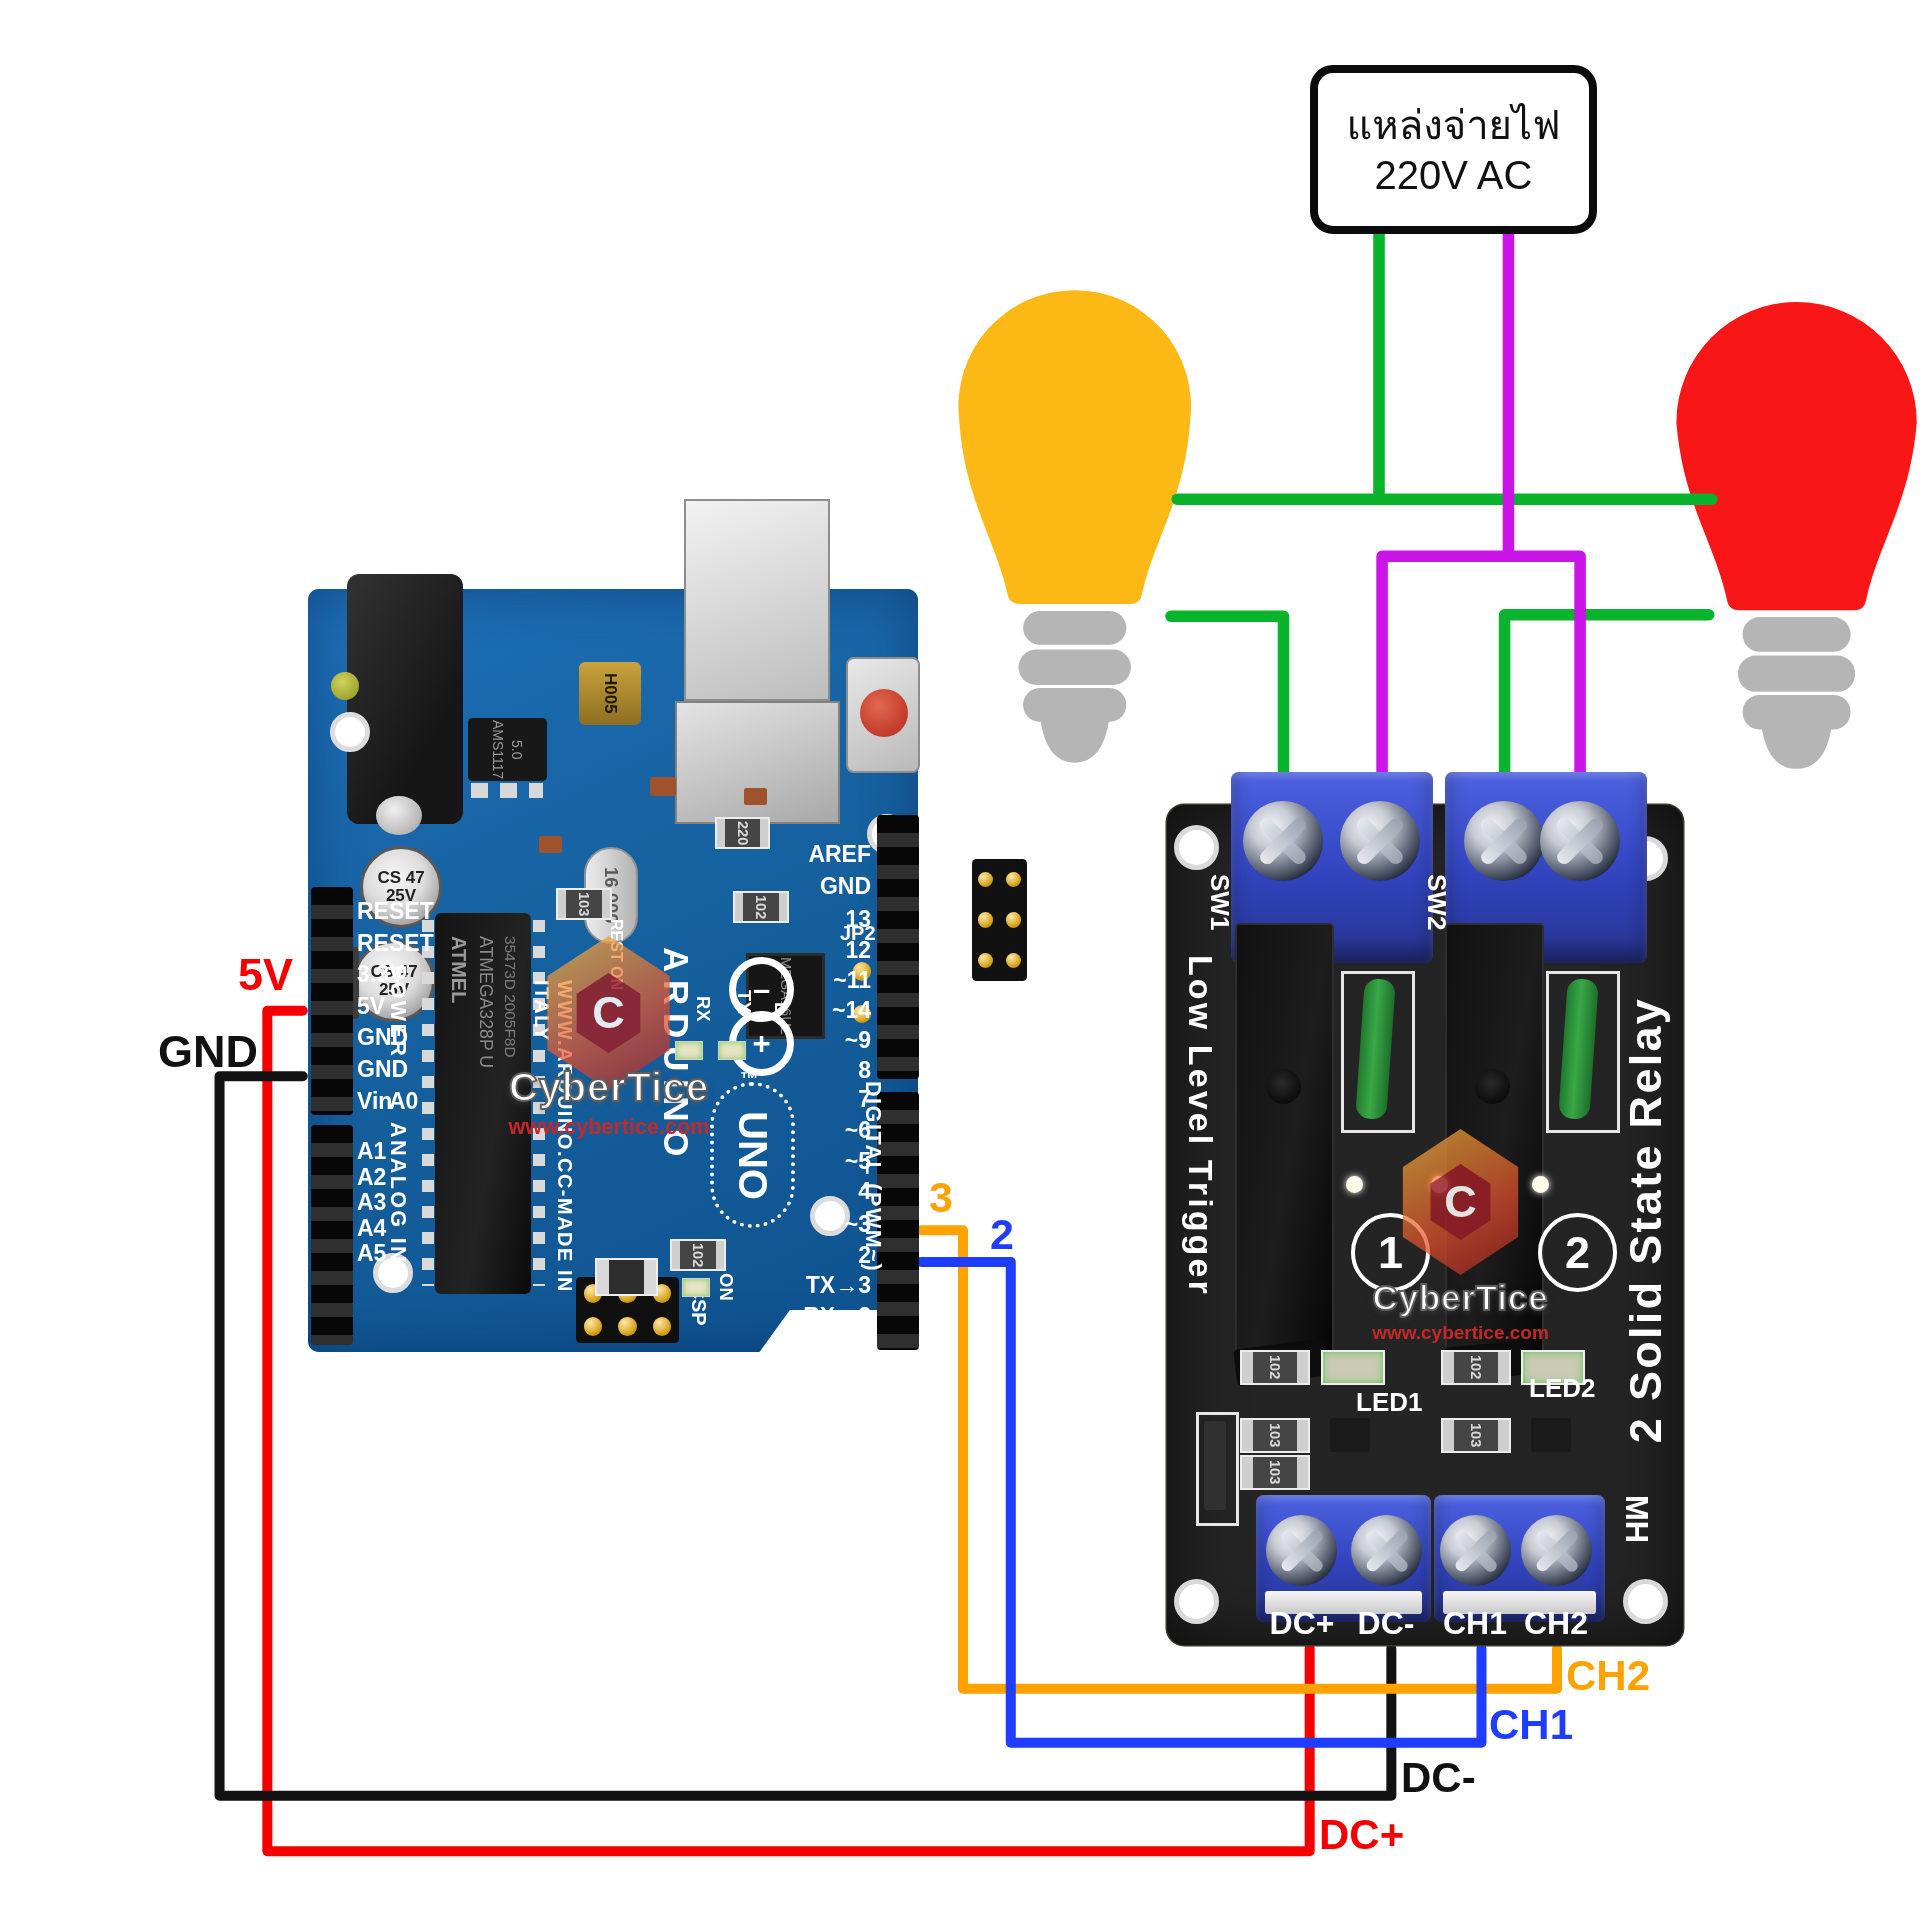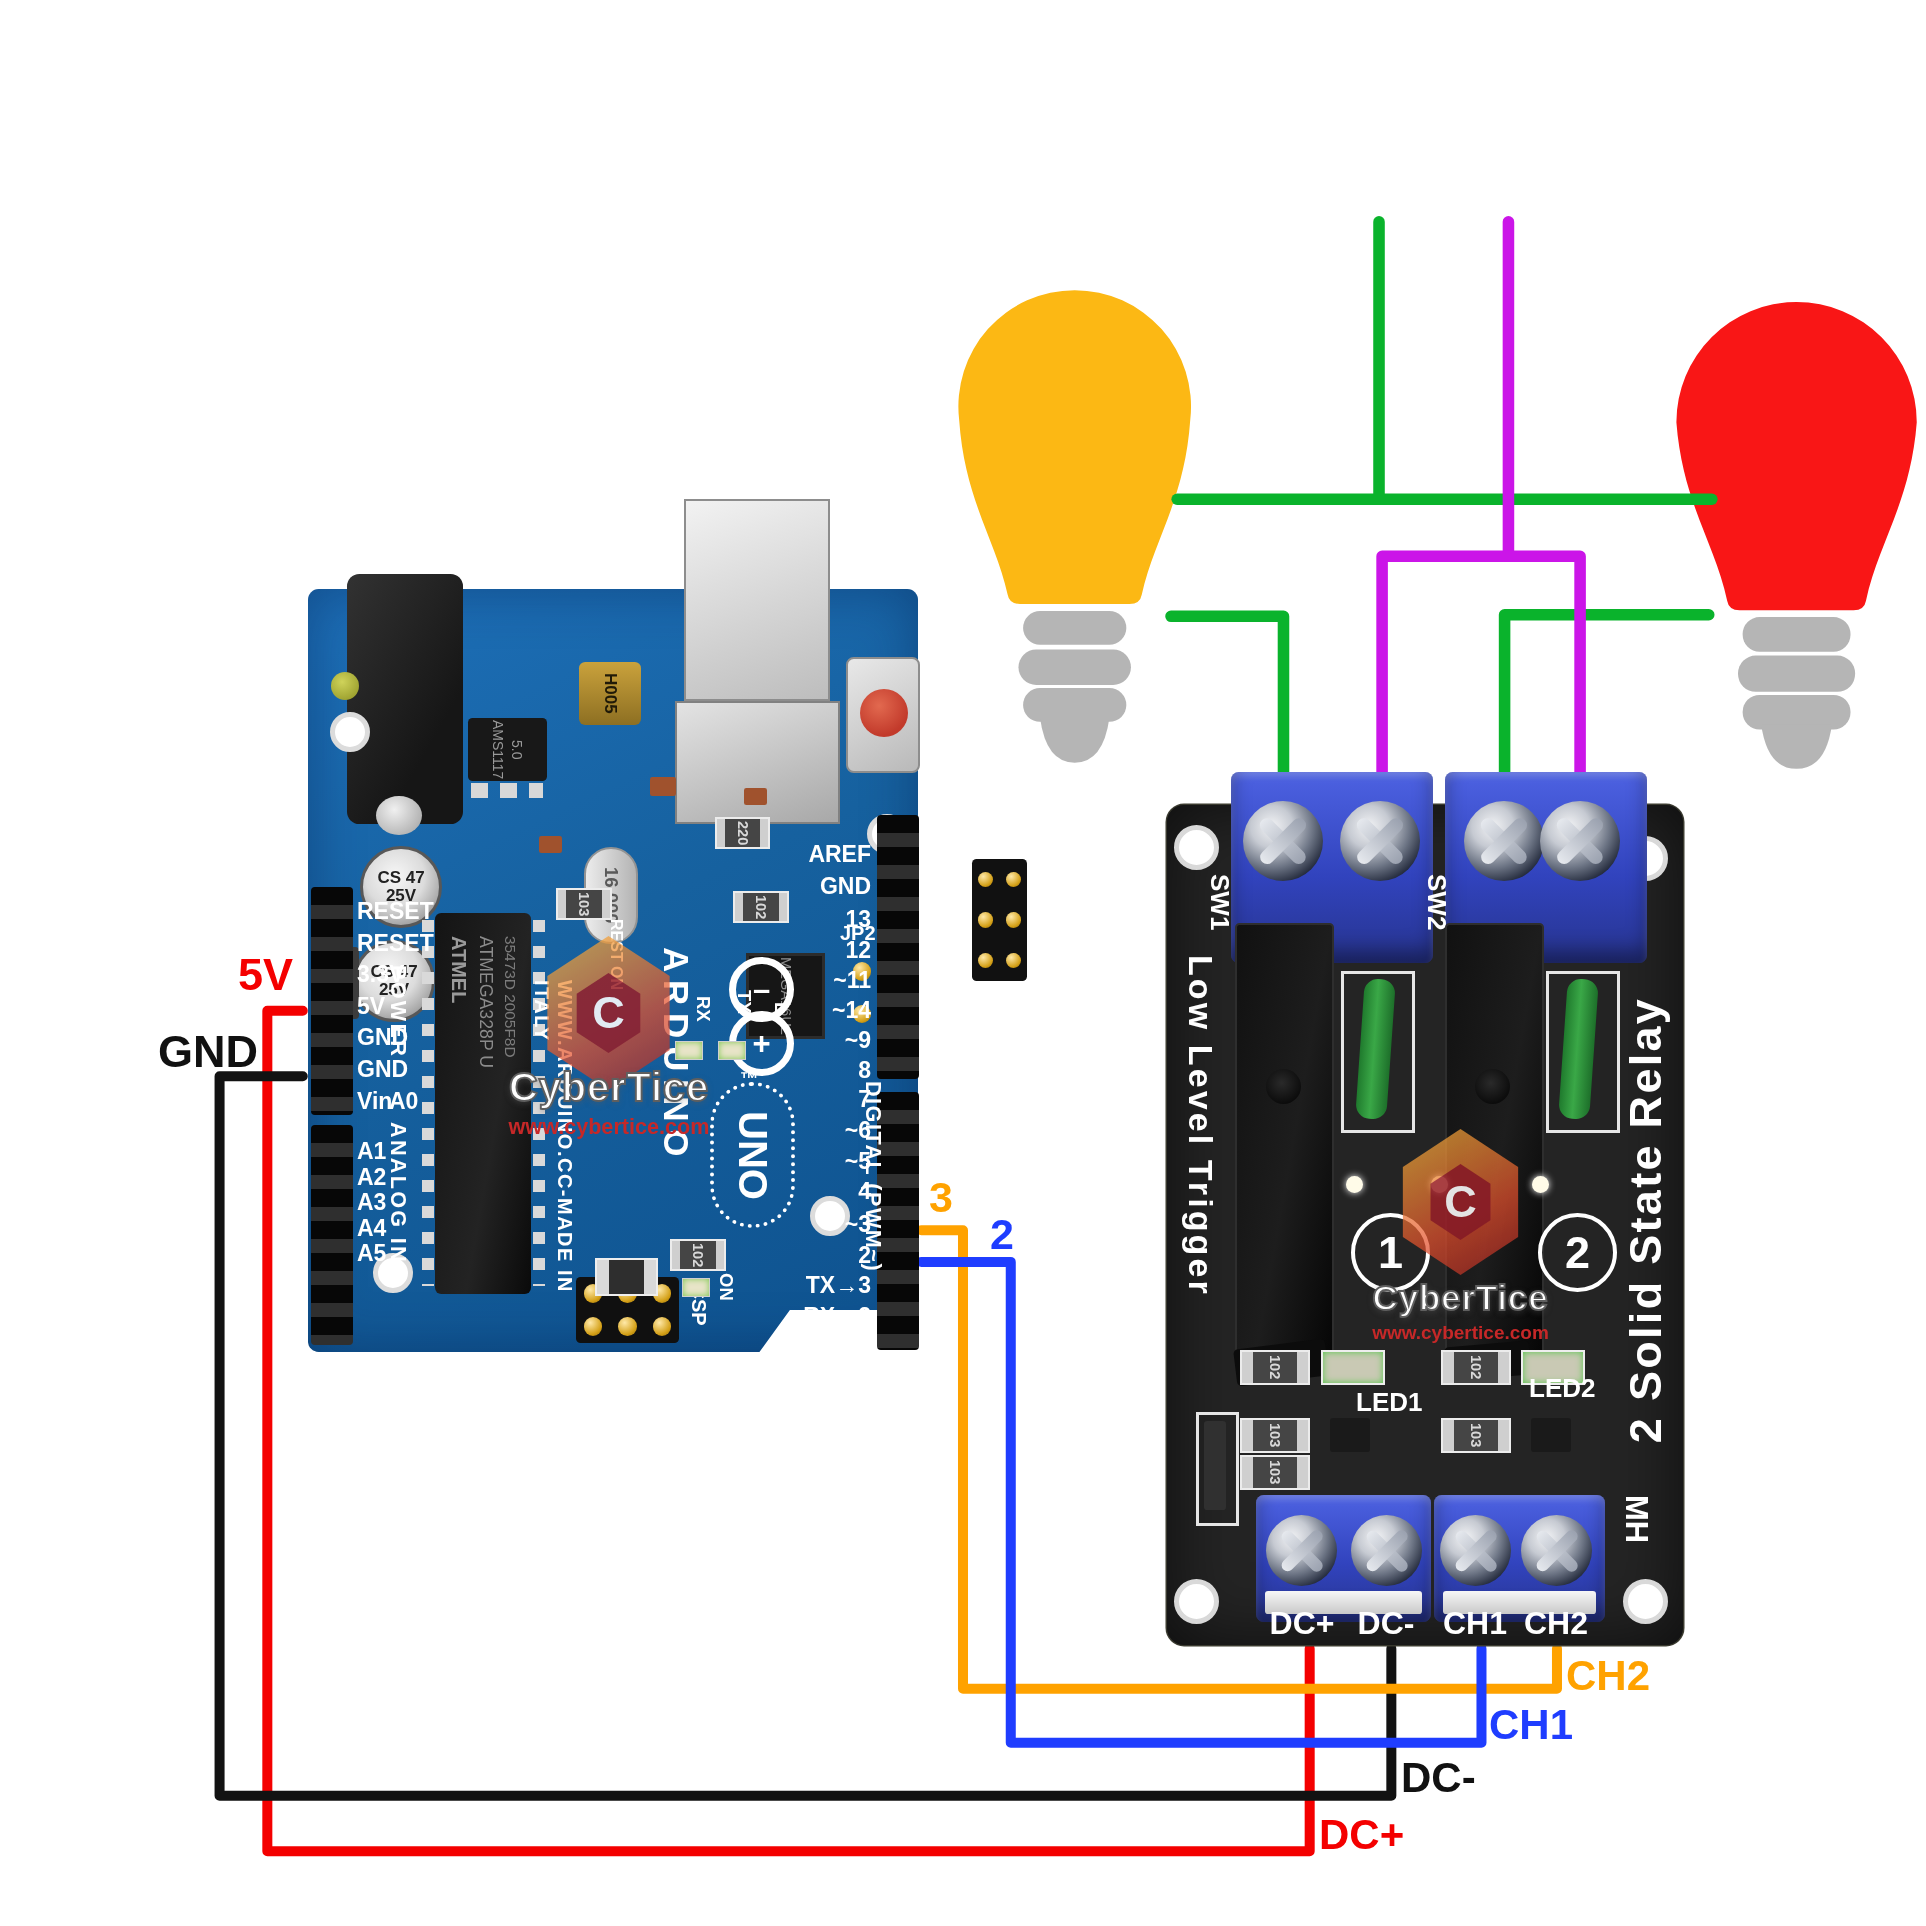--- a/index.html
+++ b/index.html
@@ -104,20 +104,24 @@
     <path d="M2218 798 H1953 V1002" stroke="#0ab32c" stroke-width="15" fill="none" stroke-linecap="round" stroke-linejoin="round"></path>
     <path d="M1958 288 V722" stroke="#cb15e8" stroke-width="15" fill="none" stroke-linecap="round"></path>
     <path d="M1794 1002 V722 H2051 V1002" stroke="#cb15e8" stroke-width="15" fill="none" stroke-linecap="round" stroke-linejoin="round"></path>
 
     <path d="M393 1312 H347 V2403 H1700 V2140" stroke="#f40000" stroke-width="13" fill="none" stroke-linecap="round" stroke-linejoin="round"></path>
     <path d="M393 1397 H285 V2331 H1806 V2140" stroke="#121212" stroke-width="13" fill="none" stroke-linecap="round" stroke-linejoin="round"></path>
     <path d="M1196 1597 H1250 V2192 H2021 V2140" stroke="#ffa200" stroke-width="13" fill="none" stroke-linecap="round" stroke-linejoin="round"></path>
     <path d="M1196 1638 H1312 V2262 H1923 V2140" stroke="#1f3dff" stroke-width="13" fill="none" stroke-linecap="round" stroke-linejoin="round"></path>
   </svg>
 
+  <div class="abs" id="psu">
+    <div>แหล่งจ่ายไฟ</div>
+    <div>220V AC</div>
+  </div>
 
   <div class="abs" id="arduino">
     <div class="ard-bg"></div>
 
     <div class="abs" style="left:39px;top:-15.4px;width:116px;height:250px;background:linear-gradient(120deg,#323232,#161616 70%);border-radius:12.3px;"></div>
     <div class="abs" style="left:68px;top:207px;width:46px;height:39px;background:radial-gradient(circle at 40% 35%,#f0f0f0,#9f9f9f);border-radius:50%;"></div>
     <div class="abs" style="left:376px;top:-90px;width:146px;height:202px;background:linear-gradient(160deg,#f2f2f2,#bdbdbd);border:2.3px solid #8d8d8d;box-sizing:border-box;"></div>
     <div class="abs" style="left:367px;top:112px;width:165px;height:123px;background:linear-gradient(160deg,#e3e3e3,#a8a8a8);border:2.3px solid #818181;box-sizing:border-box;"></div>
     <div class="abs" style="left:538px;top:68px;width:74px;height:116px;background:linear-gradient(150deg,#e8e8e8,#b9b9b9);border-radius:7.7px;border:2.3px solid #8d8d8d;box-sizing:border-box;"></div>
     <div class="abs" style="left:552px;top:100px;width:48px;height:48px;border-radius:50%;background:radial-gradient(circle at 40% 35%,#e2694f,#c23a2b 70%);"></div>

